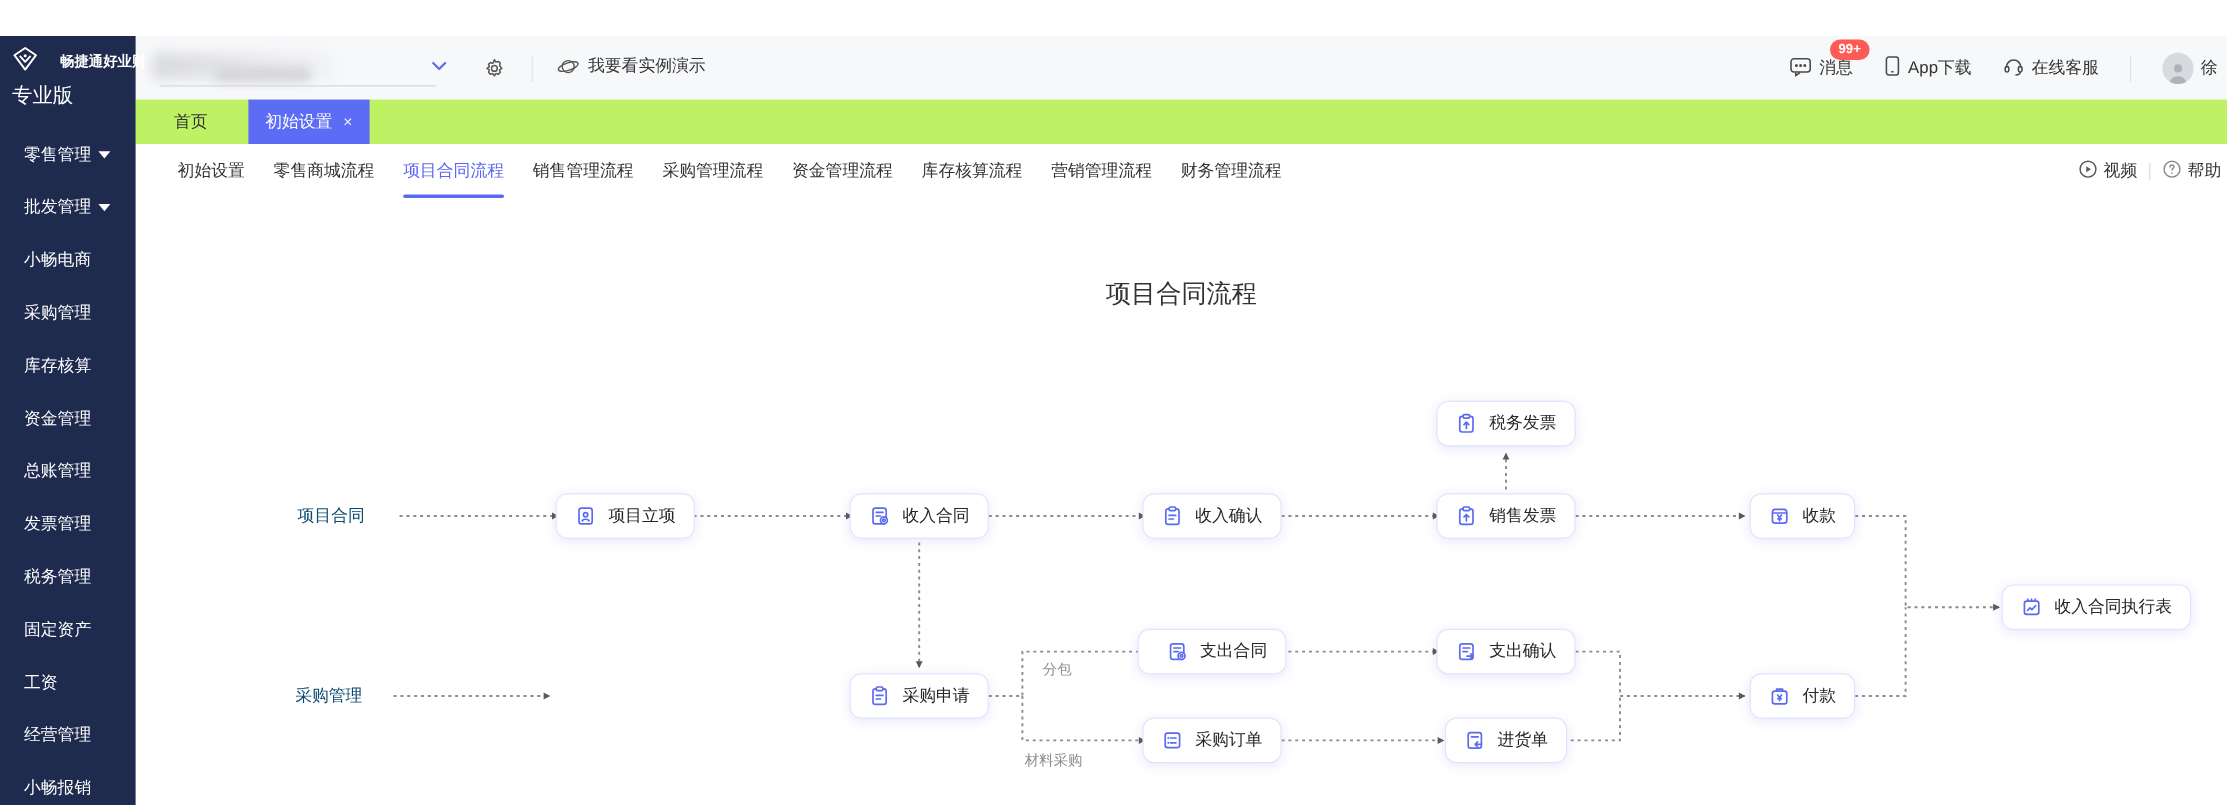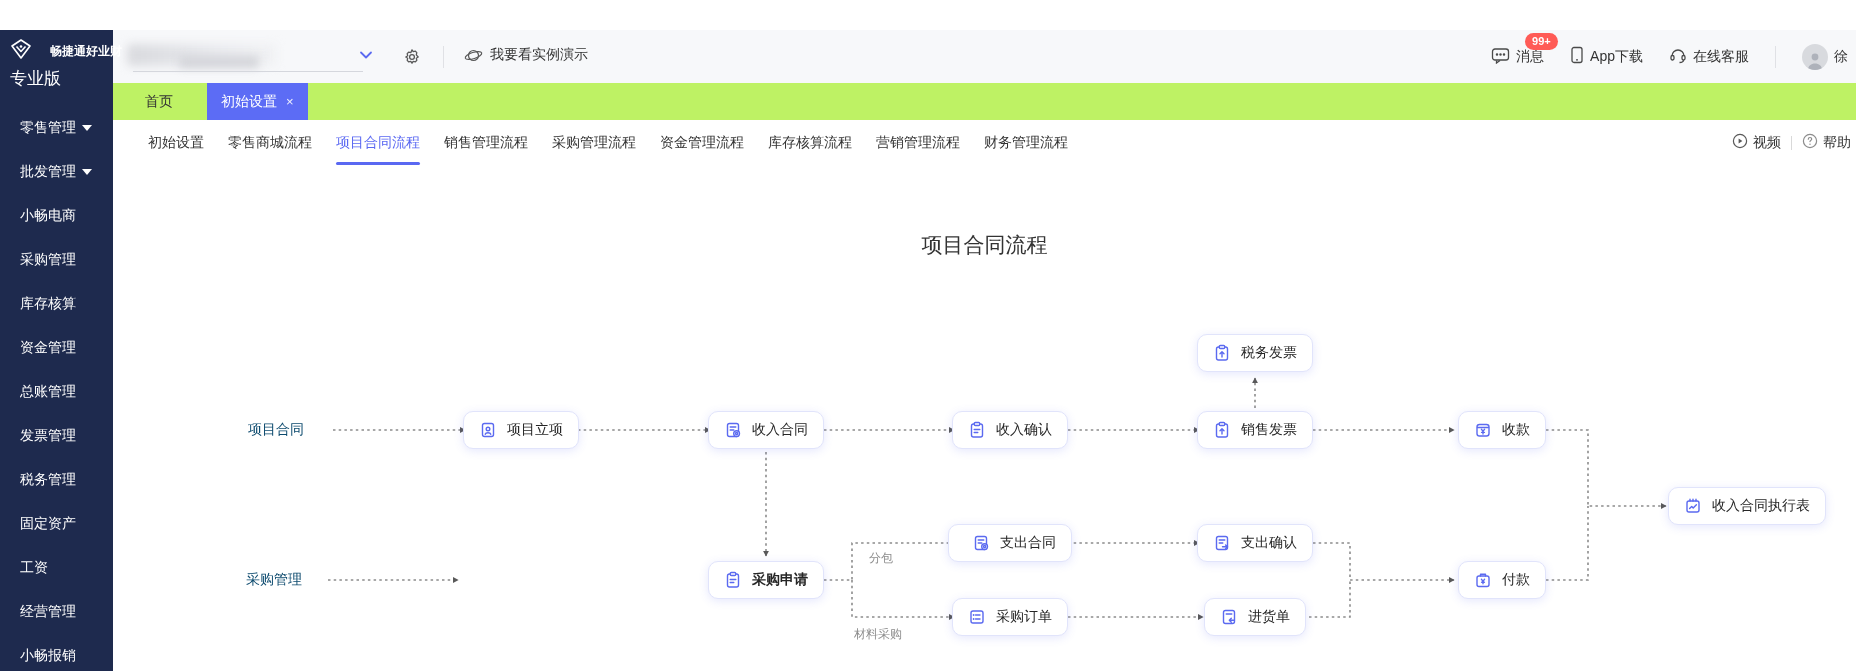--- a/index.html
+++ b/index.html
@@ -362,21 +362,21 @@
         <div class="flow-node" style="left: 1142px; top: 378px;">
           <span>
             <svg width="18" height="18" viewBox="0 0 18 18" fill="none" stroke="#5b6af0" stroke-width="1.4" stroke-linecap="round" stroke-linejoin="round">
               <rect x="3.5" y="2.5" width="11" height="13" rx="2"></rect>
               <path d="M6.2 6h5.6 M6.2 9h3.6"></path>
               <path d="M9.5 12.8h5 M12.6 10.9l1.9 1.9-1.9 1.9"></path>
             </svg>
           </span>
           <span>支出确认</span>
         </div>
-        <div class="flow-node" style="left: 653px; top: 415px; font-weight: bold;">
+        <div class="flow-node" style="left: 653px; top: 415px;">
           <span>
             <svg width="18" height="18" viewBox="0 0 18 18" fill="none" stroke="#5b6af0" stroke-width="1.4" stroke-linecap="round" stroke-linejoin="round">
               <rect x="3.5" y="3" width="11" height="13" rx="2"></rect>
               <rect x="6.3" y="1.5" width="5.4" height="3" rx="1" fill="#fff"></rect>
               <path d="M6.2 8.5h5.6 M6.2 11.5h3.6"></path>
             </svg>
           </span>
           <span>采购申请</span>
         </div>
         <div class="flow-node" style="left: 1389px; top: 415px;">

